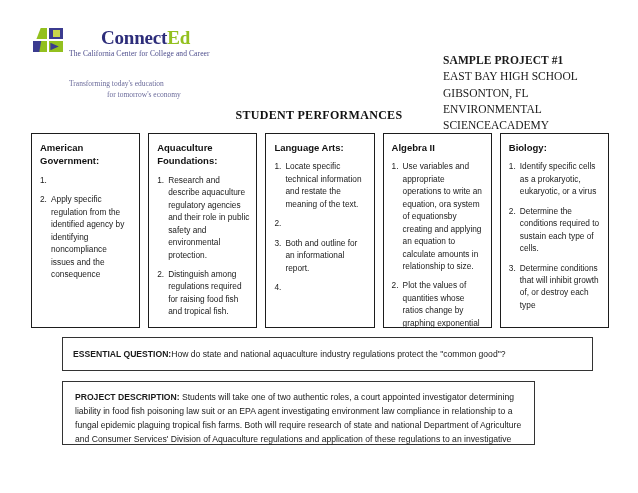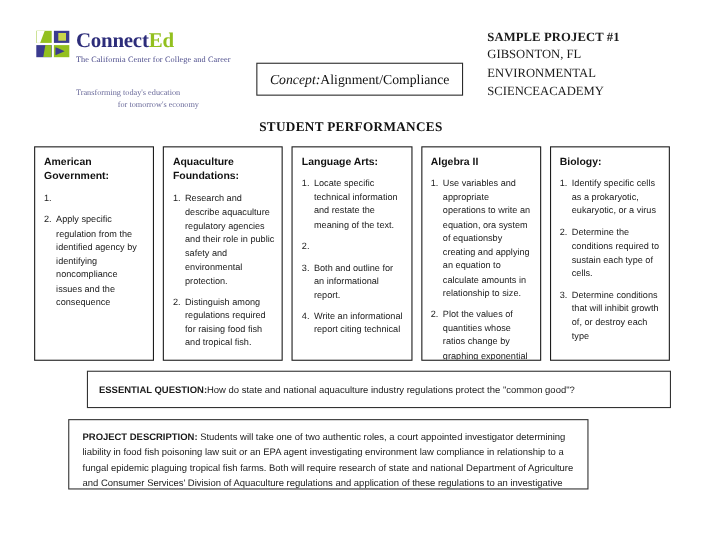--- a/index.html
+++ b/index.html
@@ -57,20 +57,21 @@
     background:#3b3b8f; clip-path: polygon(0 0, 100% 50%, 0 100%); }
 
   .logo-words { line-height: 1; padding-top: 1px; }
   .logo-title {
     font-family: "Liberation Serif", serif;
     font-weight: bold;
     font-size: 19px;
     letter-spacing: -0.2px;
     color: #2d2d7a;
     white-space: nowrap;
+    margin-left: 32px;
   }
   .logo-title .ed { color: #93c01f; }
   .logo-sub {
     font-family: "Liberation Serif", serif;
     font-size: 7.5px;
     color: #4a4a8a;
     letter-spacing: 0.1px;
     margin-top: 3px;
     white-space: nowrap;
   }
@@ -98,21 +99,21 @@
   .concept-text {
     font-family: "Liberation Serif", serif;
     font-size: 12.5px;
     color: #111;
     white-space: nowrap;
   }
   .concept-text .lead { font-style: italic; }
 
   .project-meta {
     position: absolute;
-    left: 443px; top: 26px;
+    left: 443px; top: 52px;
     font-family: "Liberation Serif", serif;
     font-size: 11.5px;
     line-height: 1.42;
     color: #1a1a1a;
   }
   .project-meta .pm-1 { font-weight: bold; letter-spacing: 0.1px; }
 
   
   .sp-title {
     position: absolute;
@@ -164,21 +165,20 @@
   .eq-box {
     position: absolute;
     left: 62px; top: 337px;
     width: 531px; height: 30px;
     border: 1.5px solid #333;
     box-sizing: border-box;
     display: flex;
     align-items: center;
     padding: 16px 10px;
     background: #fff;
-    margin-left: 17px;
   }
   .eq-text {
     font-size: 8.6px;
     line-height: 1.4;
     color: #1a1a1a;
   }
   .eq-text .lbl { font-weight: bold; }
 
   .pd-box {
     position: absolute;
@@ -214,26 +214,24 @@
         <div class="logo-title"><span>Connect</span><span class="ed">Ed</span></div>
         <div class="logo-sub">The California Center for College and Career</div>
       </div>
     </div>
     <div class="logo-tagline">
       <span>Transforming today's education</span>
       <span class="l2">for tomorrow's economy</span>
     </div>
   </div>
 
-  <div class="concept-box">
-    <div class="concept-text"><span class="lead">Concept:</span><span>Alignment/Compliance</span></div>
-  </div>
 
   <div class="project-meta">
     <div class="pm-1">SAMPLE PROJECT #1</div>
+    <div>EAST BAY HIGH SCHOOL</div>
     <div>GIBSONTON, FL</div>
     <div>ENVIRONMENTAL SCIENCEACADEMY</div>
   </div>
 
 </div>
 
 <div class="sp-title">STUDENT PERFORMANCES</div>
 
 <div class="columns" id="columns">
     <div class="col">
@@ -272,21 +270,20 @@
         </div>
         <div class="col-item">
           <span class="num">2.</span>
         </div>
         <div class="col-item">
           <span class="num">3.</span>
           <span class="txt">Both and outline for an informational report.</span>
         </div>
         <div class="col-item">
           <span class="num">4.</span>
-          <span class="txt">Write an informational report citing technical</span>
         </div>
       </div>
     </div>
     <div class="col">
       <div class="col-title">Algebra II</div>
       <div class="col-items">
         <div class="col-item">
           <span class="num">1.</span>
           <span class="txt">Use variables and appropriate operations to write an equation, ora system of equationsby creating and applying an equation to calculate amounts in relationship to size.</span>
         </div>

